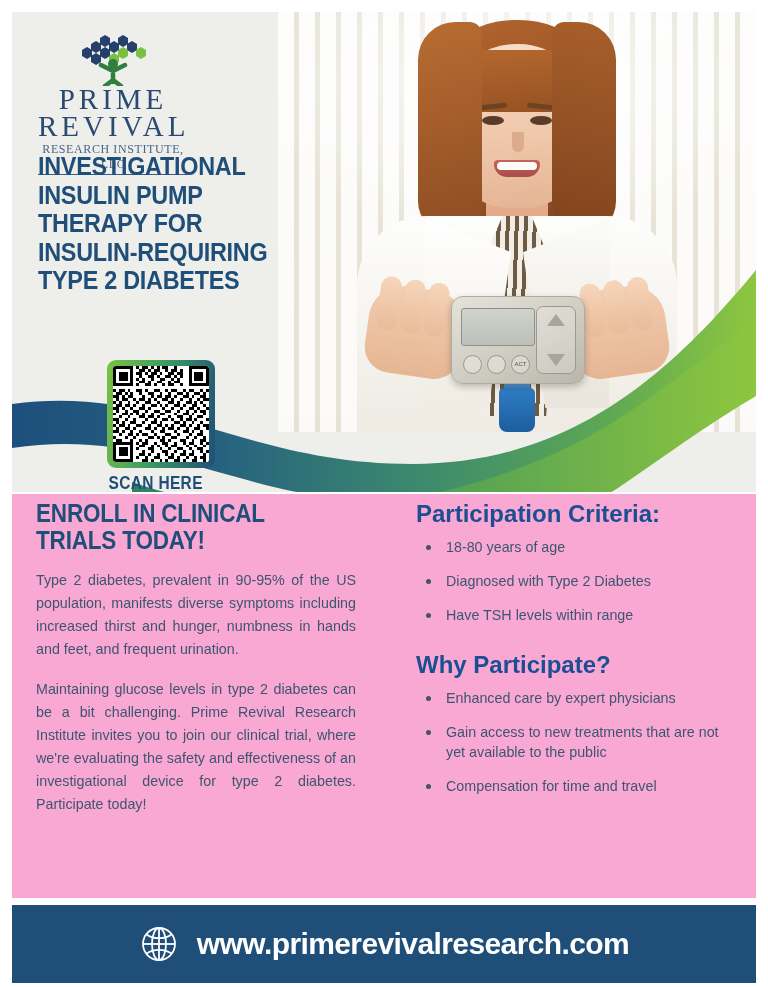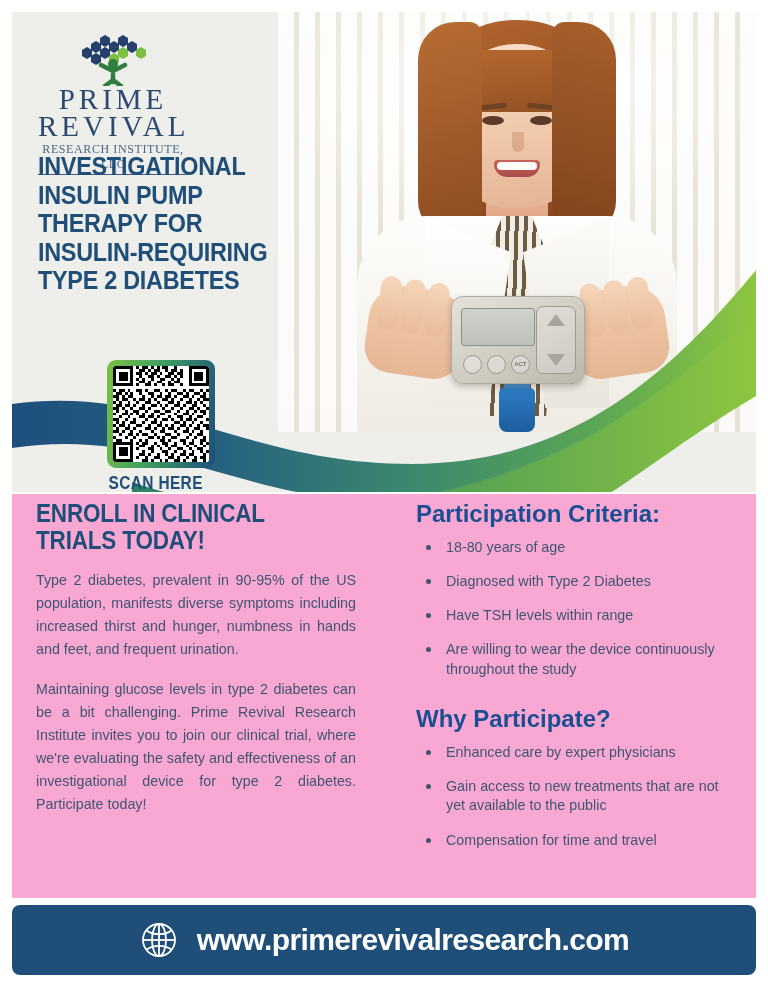--- a/index.html
+++ b/index.html
@@ -206,22 +206,22 @@
   .bullets li{
     position:relative;padding-left:30px;margin-bottom:15px;
     color:#3e5570;font-size:14.3px;line-height:1.35;
   }
   .bullets li .dot{
     position:absolute;left:10px;top:7px;width:5px;height:5px;border-radius:50%;background:#3e5570;
   }
   .why{margin-top:26px;}
   
   .footer{
-    position:absolute;left:12px;top:905px;width:744px;height:70px;
-    background:#1f4e79;display:flex;align-items:center;justify-content:center;gap:18px;border-radius:8px;
+    position:absolute;left:12px;top:905px;width:744px;height:78px;
+    background:#1f4e79;display:flex;align-items:center;justify-content:center;gap:18px;
   }
   .globe{width:40px;height:40px;flex:none;}
   .url{color:#ffffff;font-weight:700;font-size:30px;letter-spacing:-.6px;}
 </style>
 </head>
 <body>
 
 <div class="page">
 
   <div class="top-panel">
@@ -644,21 +644,20 @@
       <p class="para">Type 2 diabetes, prevalent in 90-95% of the US population, manifests diverse symptoms including increased thirst and hunger, numbness in hands and feet, and frequent urination.</p>
       <p class="para">Maintaining glucose levels in type 2 diabetes can be a bit challenging. Prime Revival Research Institute invites you to join our clinical trial, where we're evaluating the safety and effectiveness of an investigational device for type 2 diabetes. Participate today!</p>
     </div>
 
     <div class="col-right">
       <div class="h2">Participation Criteria:</div>
       <ul class="bullets">
         <li><span class="dot"></span><span>18-80 years of age</span></li>
         <li><span class="dot"></span><span>Diagnosed with Type 2 Diabetes</span></li>
         <li><span class="dot"></span><span>Have TSH levels within range</span></li>
-        <li><span class="dot"></span><span>Are willing to wear the device continuously throughout the study</span></li>
       </ul>
 
       <div class="why">
         <div class="h2">Why Participate?</div>
         <ul class="bullets">
           <li><span class="dot"></span><span>Enhanced care by expert physicians</span></li>
           <li><span class="dot"></span><span>Gain access to new treatments that are not yet available to the public</span></li>
           <li><span class="dot"></span><span>Compensation for time and travel</span></li>
         </ul>
       </div>

